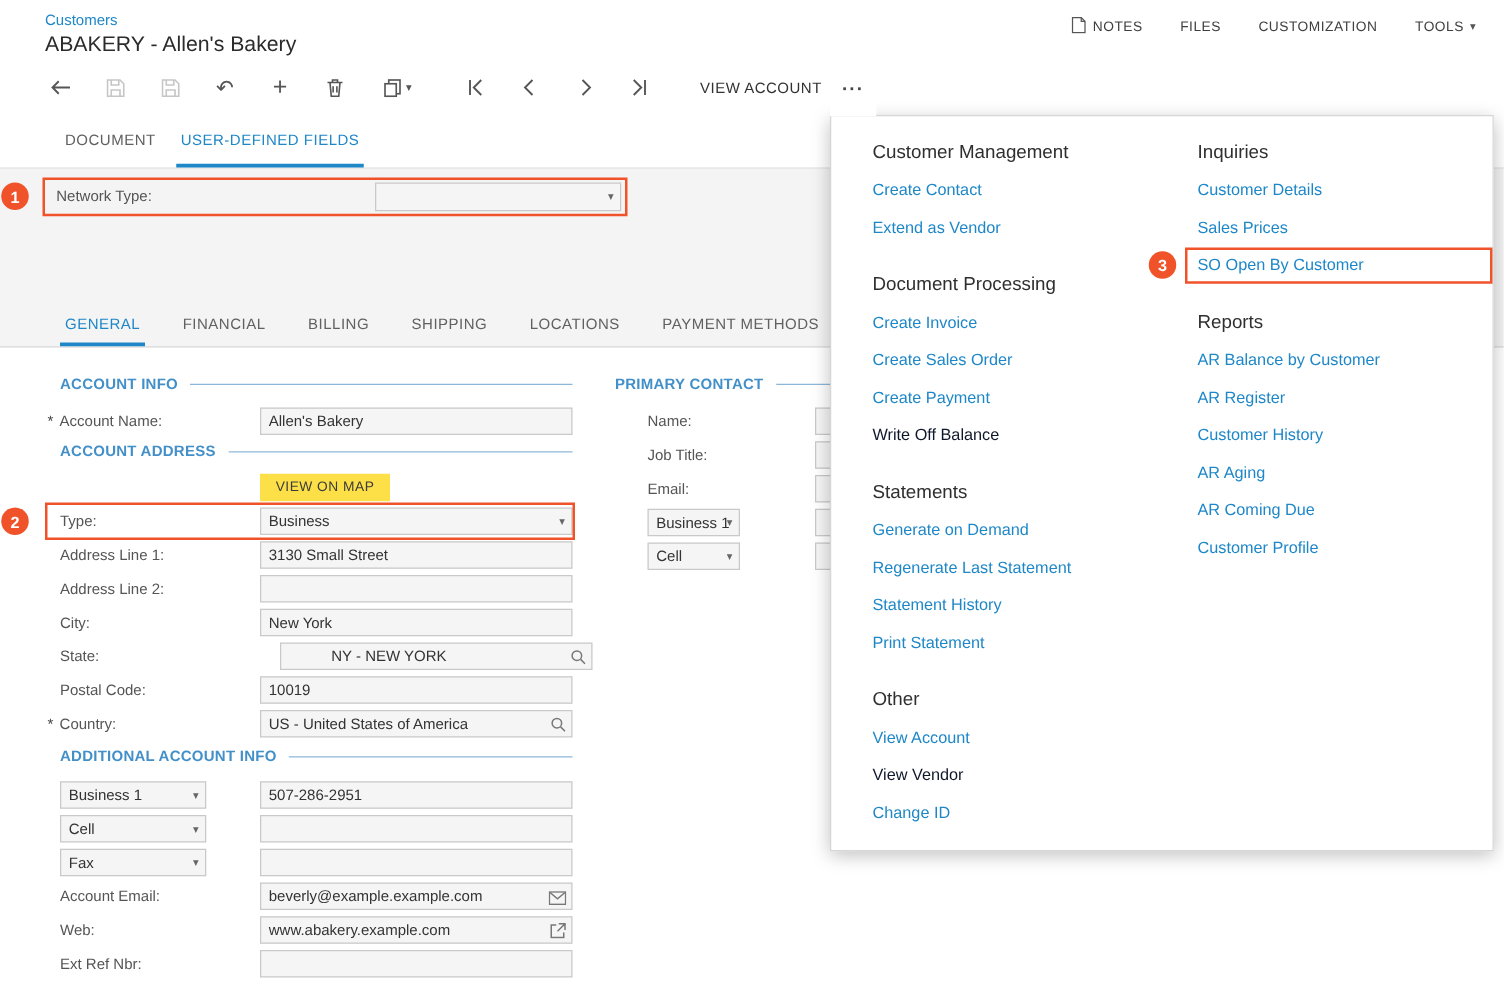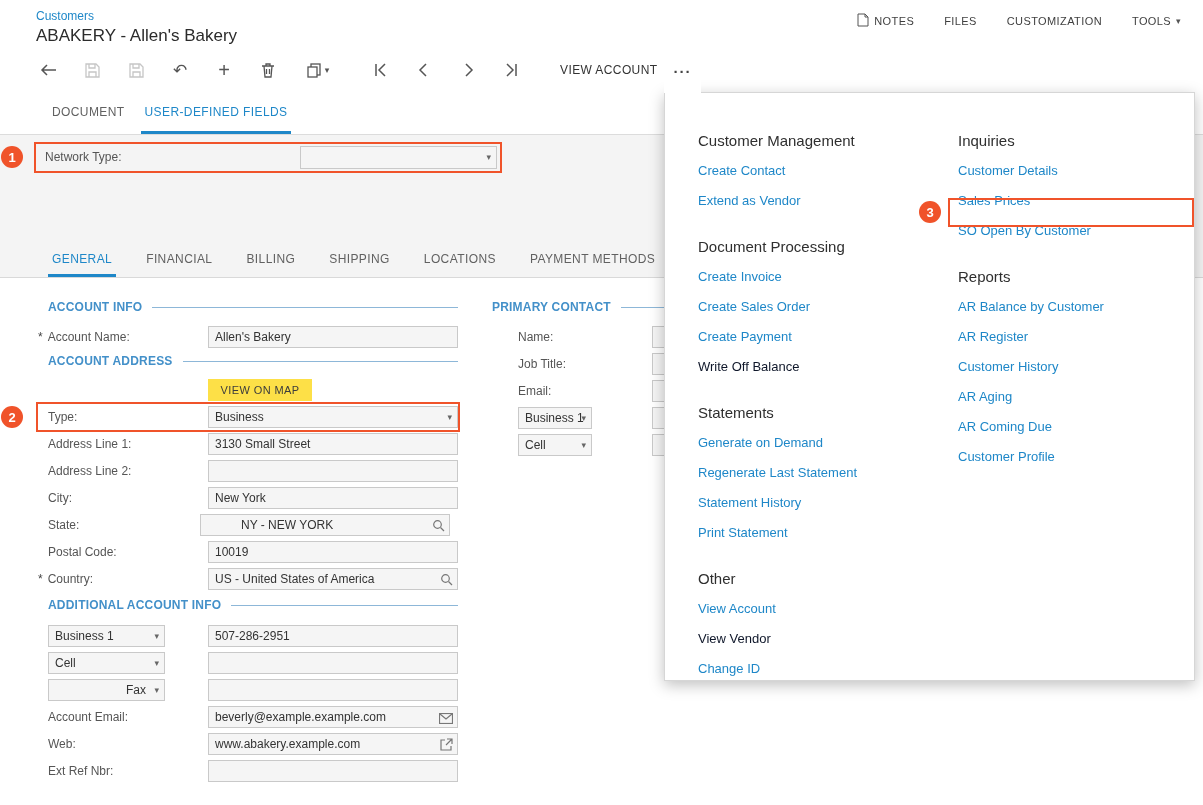--- a/index.html
+++ b/index.html
@@ -61,21 +61,21 @@
           text-align:center; line-height:22px; height:22px; cursor:pointer; }
 
   
   .badge { position:absolute; width:22px; height:22px; border-radius:50%; background:#f0532a; color:#fff;
            font-size:13px; font-weight:bold; display:flex; align-items:center; justify-content:center; z-index:12; }
   .hl-box { position:absolute; border:2px solid #f0532a; z-index:5; pointer-events:none; }
 
   
   .menu-panel { left:664px; top:92px; width:531px; height:589px; background:#fff; z-index:10;
                 border:1px solid #d6d6d6; box-shadow:0 4px 14px rgba(0,0,0,.25); }
-  .mcol { position:absolute; top:0; width:236px;margin-top:19px; }
+  .mcol { position:absolute; top:0; width:236px; }
   .mcol-left { left:33px; }
   .mcol-right { left:293px; }
   .m-title { height:30px; line-height:30px; margin-top:16px; font-size:15px; color:#2f2f2f; white-space:nowrap; }
   .mcol > .m-title:first-child { margin-top:14px; }
   .m-item { height:30px; line-height:30px; font-size:13px; color:#1e87c8; cursor:pointer; white-space:nowrap; }
   .m-item.disabled { color:#0f172a; cursor:default; }
 </style>
 </head>
 <body>
 
@@ -219,21 +219,21 @@
 <div class="field" style="left:208px; top:460px; width:250px;">
   <span></span>
 </div>
 
 <div class="flabel" style="left:48px; top:487px;">City:</div>
 <div class="field" style="left:208px; top:487px; width:250px;">
   <span>New York</span>
 </div>
 
 <div class="flabel" style="left:48px; top:514px;">State:</div>
-<div class="field" style="left:200px; top:514px; width:250px;padding-left:40px;">
+<div class="field" style="left:224px; top:514px; width:250px;padding-left:40px;">
   <span>NY - NEW YORK</span>
   <span class="ficon">
     <svg width="13" height="13" viewBox="0 0 13 13">
         <circle cx="5.5" cy="5.5" r="3.8"></circle>
         <path d="M8.5 8.5L12 12"></path>
       </svg>
   </span>
 </div>
 
 <div class="flabel" style="left:48px; top:541px;">Postal Code:</div>
@@ -269,21 +269,21 @@
 </div>
 
 <div class="field combo" style="left:48px; top:652px; width:117px;">
   <span>Cell</span>
   <span class="fcaret">▾</span>
 </div>
 <div class="field" style="left:208px; top:652px; width:250px;">
   <span></span>
 </div>
 
-<div class="field combo" style="left:48px; top:679px; width:117px;text-align:right;">
+<div class="field combo" style="left:48px; top:679px; width:117px;">
   <span>Fax</span>
   <span class="fcaret">▾</span>
 </div>
 <div class="field" style="left:208px; top:679px; width:250px;">
   <span></span>
 </div>
 
 <div class="flabel" style="left:48px; top:706px;">Account Email:</div>
 <div class="field" style="left:208px; top:706px; width:250px;">
   <span>beverly@example.example.com</span>

